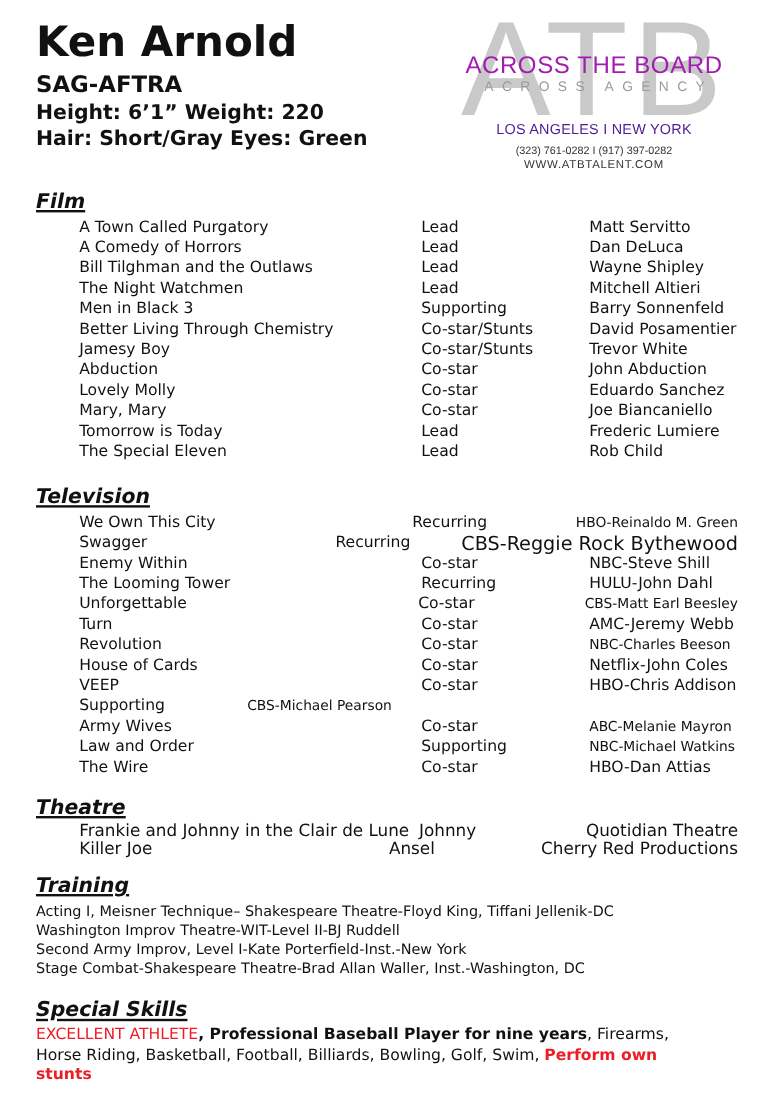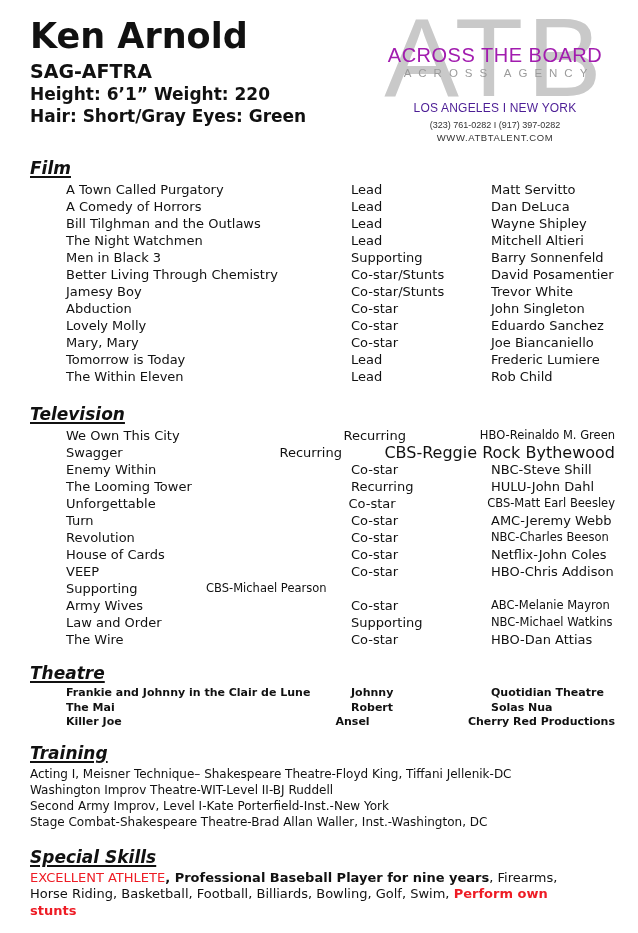--- a/index.html
+++ b/index.html
@@ -37,21 +37,21 @@
     line-height:21px; margin-bottom:2px; }
   .row { display:flex; line-height:17px; font-size:13px; white-space:nowrap;margin-left:36px; }
   .col-title { width:285px; }
   .col-role  { width:140px; }
   .col-credit{ flex:1; }
   .credit-condensed { font-size:11.5px; }
   .credit-small { font-size:16px; }
 
   .section-tv { margin-top:19px; }
   .section-theatre { margin-top:15px; }
-  .section-theatre .row { font-size:11px; line-height:14.5px;font-weight:bold; }
+  .section-theatre .row { font-size:14px; line-height:14.5px; }
   .section-training { margin-top:13px; }
   .training-lines { font-size:12px; line-height:16px; }
   .section-skills { margin-top:17px; }
   .skills-text { font-size:13px; line-height:16.5px; width:560px; white-space:normal; }
   .seg-plain { color:#111; }
   .seg-bold { color:#111; font-weight:bold; }
   .seg-red { color:var(--accent-red); }
   .seg-red-bold { color:var(--accent-red); font-weight:bold; }
 </style>
 </head>
@@ -111,39 +111,39 @@
             <span class="col col-credit">David Posamentier</span>
           </div>
           <div class="row">
             <span class="col col-title">Jamesy Boy</span>
             <span class="col col-role">Co-star/Stunts</span>
             <span class="col col-credit">Trevor White</span>
           </div>
           <div class="row">
             <span class="col col-title">Abduction</span>
             <span class="col col-role">Co-star</span>
-            <span class="col col-credit">John Singleton</span>
+            <span class="col col-credit">John Abduction</span>
           </div>
           <div class="row">
             <span class="col col-title">Lovely Molly</span>
             <span class="col col-role">Co-star</span>
             <span class="col col-credit">Eduardo Sanchez</span>
           </div>
           <div class="row">
             <span class="col col-title">Mary, Mary</span>
             <span class="col col-role">Co-star</span>
             <span class="col col-credit">Joe Biancaniello</span>
           </div>
           <div class="row">
             <span class="col col-title">Tomorrow is Today</span>
             <span class="col col-role">Lead</span>
             <span class="col col-credit">Frederic Lumiere</span>
           </div>
           <div class="row">
-            <span class="col col-title">The Within Eleven</span>
+            <span class="col col-title">The Special Eleven</span>
             <span class="col col-role">Lead</span>
             <span class="col col-credit">Rob Child</span>
           </div>
         </div>
     </div>
 
     <div class="section section-tv">
       <div class="section-heading">Television</div>
       <div class="rows">
           <div class="row">
@@ -213,25 +213,20 @@
         </div>
     </div>
 
     <div class="section section-theatre">
       <div class="section-heading">Theatre</div>
       <div class="rows">
           <div class="row">
             <span class="col col-title">Frankie and Johnny in the Clair de Lune</span>
             <span class="col col-role">Johnny</span>
             <span class="col col-credit">Quotidian Theatre</span>
-          </div>
-          <div class="row">
-            <span class="col col-title">The Mai</span>
-            <span class="col col-role">Robert</span>
-            <span class="col col-credit">Solas Nua</span>
           </div>
           <div class="row">
             <span class="col col-title">Killer Joe</span>
             <span class="col col-role">Ansel</span>
             <span class="col col-credit">Cherry Red Productions</span>
           </div>
         </div>
     </div>
 
     <div class="section section-training">

